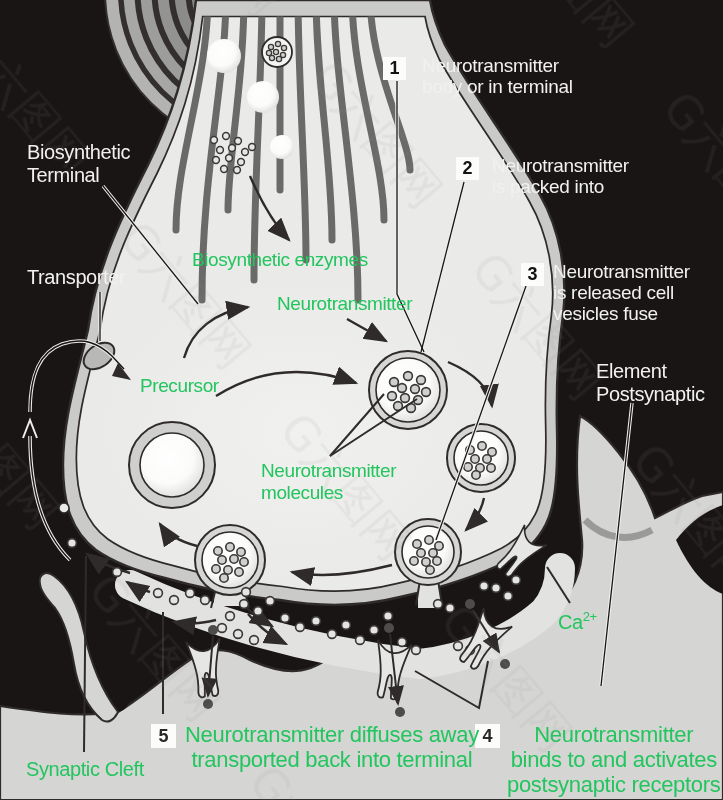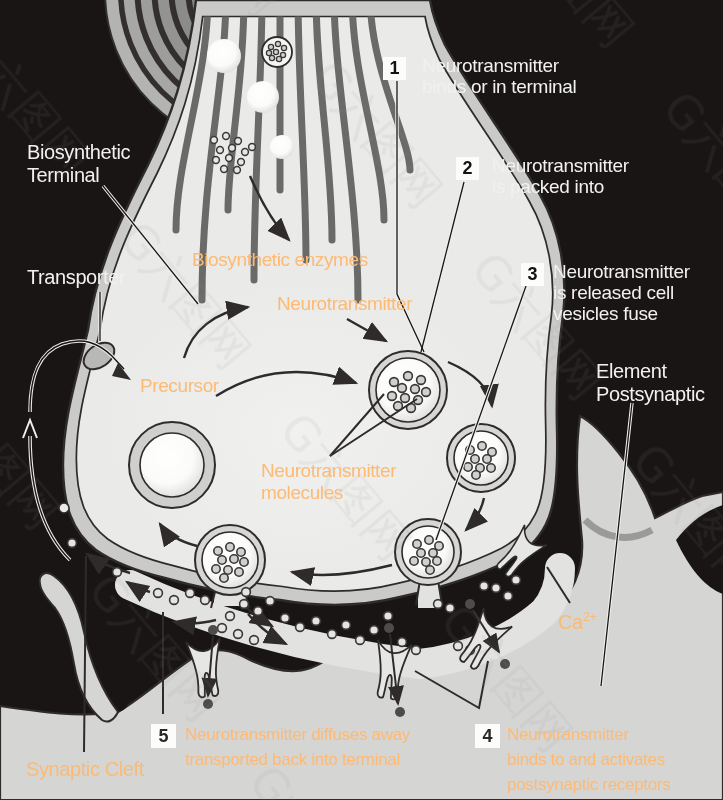--- a/index.html
+++ b/index.html
@@ -1,23 +1,23 @@
 <!DOCTYPE html>
 <html><head>
 <meta charset="utf-8">
 <style>
   html,body{margin:0;padding:0;background:#000;}
   #page{position:relative;width:723px;height:800px;background:#191514;overflow:hidden;
         font-family:"Liberation Sans",sans-serif;}
   svg{position:absolute;left:0;top:0;}
   .lbl{position:absolute;font-size:20px;line-height:23px;letter-spacing:-0.4px;white-space:nowrap;}
   .light{color:#f1f1ef;}
-  .dark{color:#fdba74;}
+  .dark{color:#22c55e;}
   .step-text{position:absolute;font-size:19px;line-height:21px;letter-spacing:-0.3px;white-space:nowrap;}
-  .step-text.big{font-size:17px;line-height:25px;}
+  .step-text.big{font-size:22px;line-height:25px;text-align:center;}
   .numbox{position:absolute;width:23px;height:23px;background:#fcfcfa;color:#151311;
           font-size:18px;font-weight:bold;text-align:center;line-height:23px;}
   .numbox.big{width:25px;height:24px;line-height:24px;color:#2b2927;}
   sup{font-size:13px;}
 </style>
 </head>
 <body>
 
 <div id="page">
 
@@ -348,21 +348,21 @@
   <div>Postsynaptic</div>
 </div>
 <div class="lbl dark" style="left:558px;top:605px;font-size:20px">
   <span>Ca</span><sup>2+</sup>
 </div>
 <div class="lbl dark" style="left:26px;top:758px">Synaptic Cleft</div>
 
 <div class="numbox" style="left:383px;top:57px">1</div>
 <div class="step-text light" style="left:422px;top:55px">
   <div>Neurotransmitter</div>
-  <div>binds or in terminal</div>
+  <div>body or in terminal</div>
 </div>
 
 <div class="numbox" style="left:456px;top:157px">2</div>
 <div class="step-text light" style="left:492px;top:155px">
   <div>Neurotransmitter</div>
   <div>is packed into</div>
 </div>
 
 <div class="numbox" style="left:521px;top:263px">3</div>
 <div class="step-text light" style="left:553px;top:261px">

